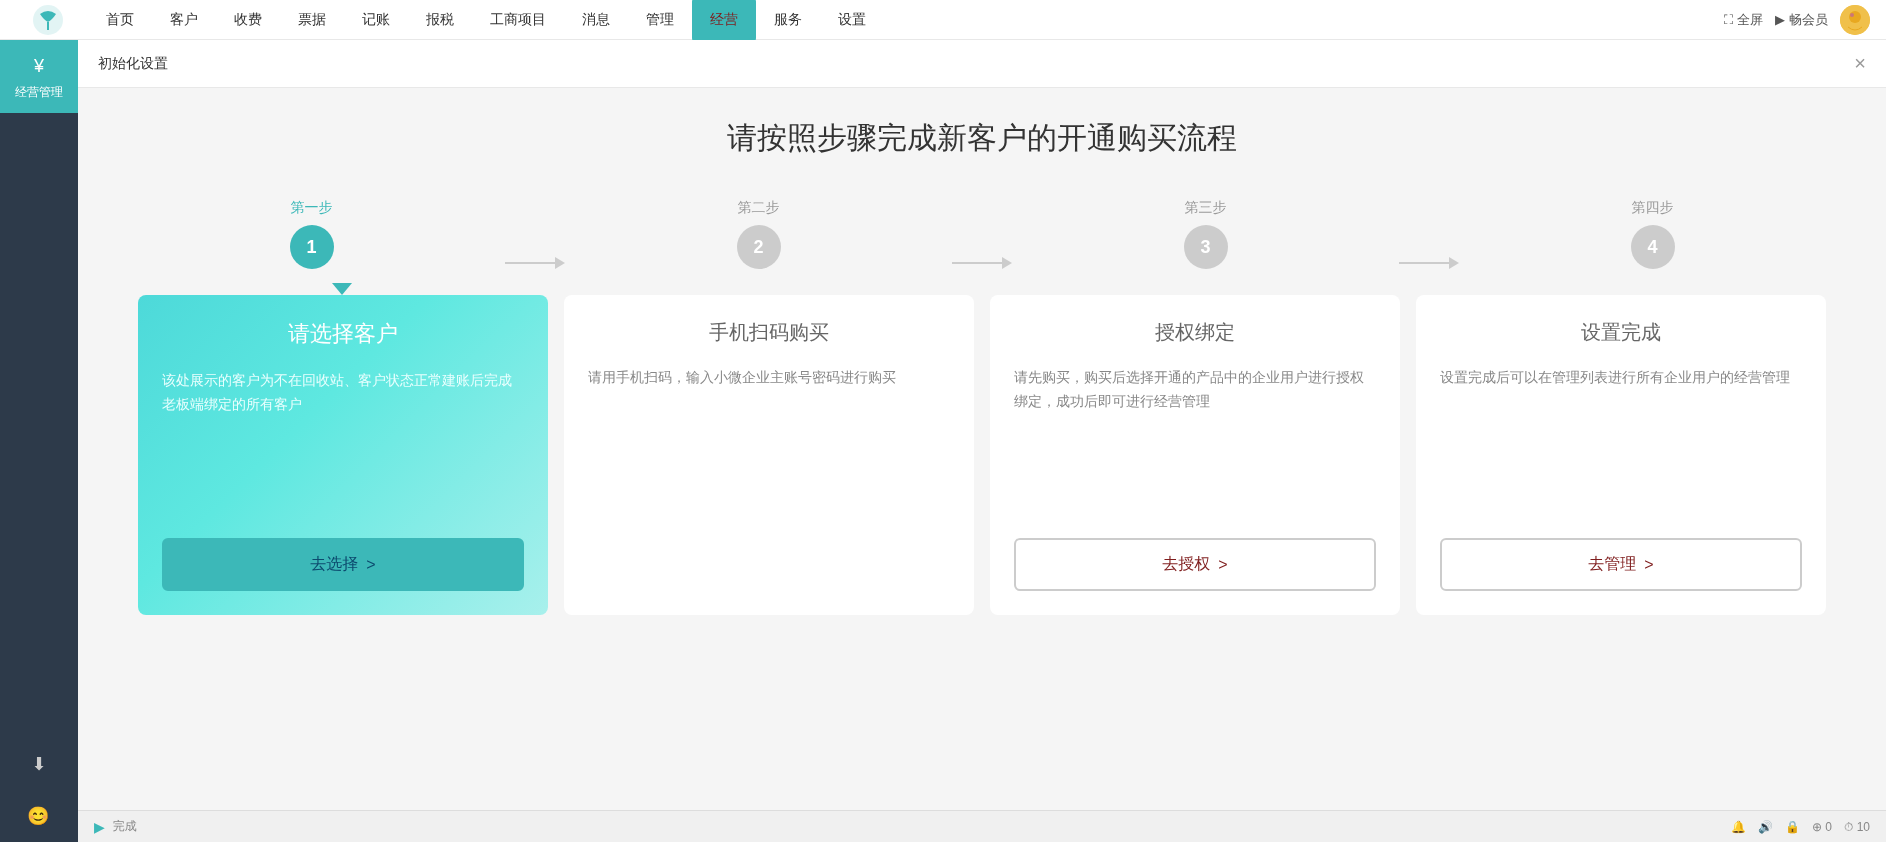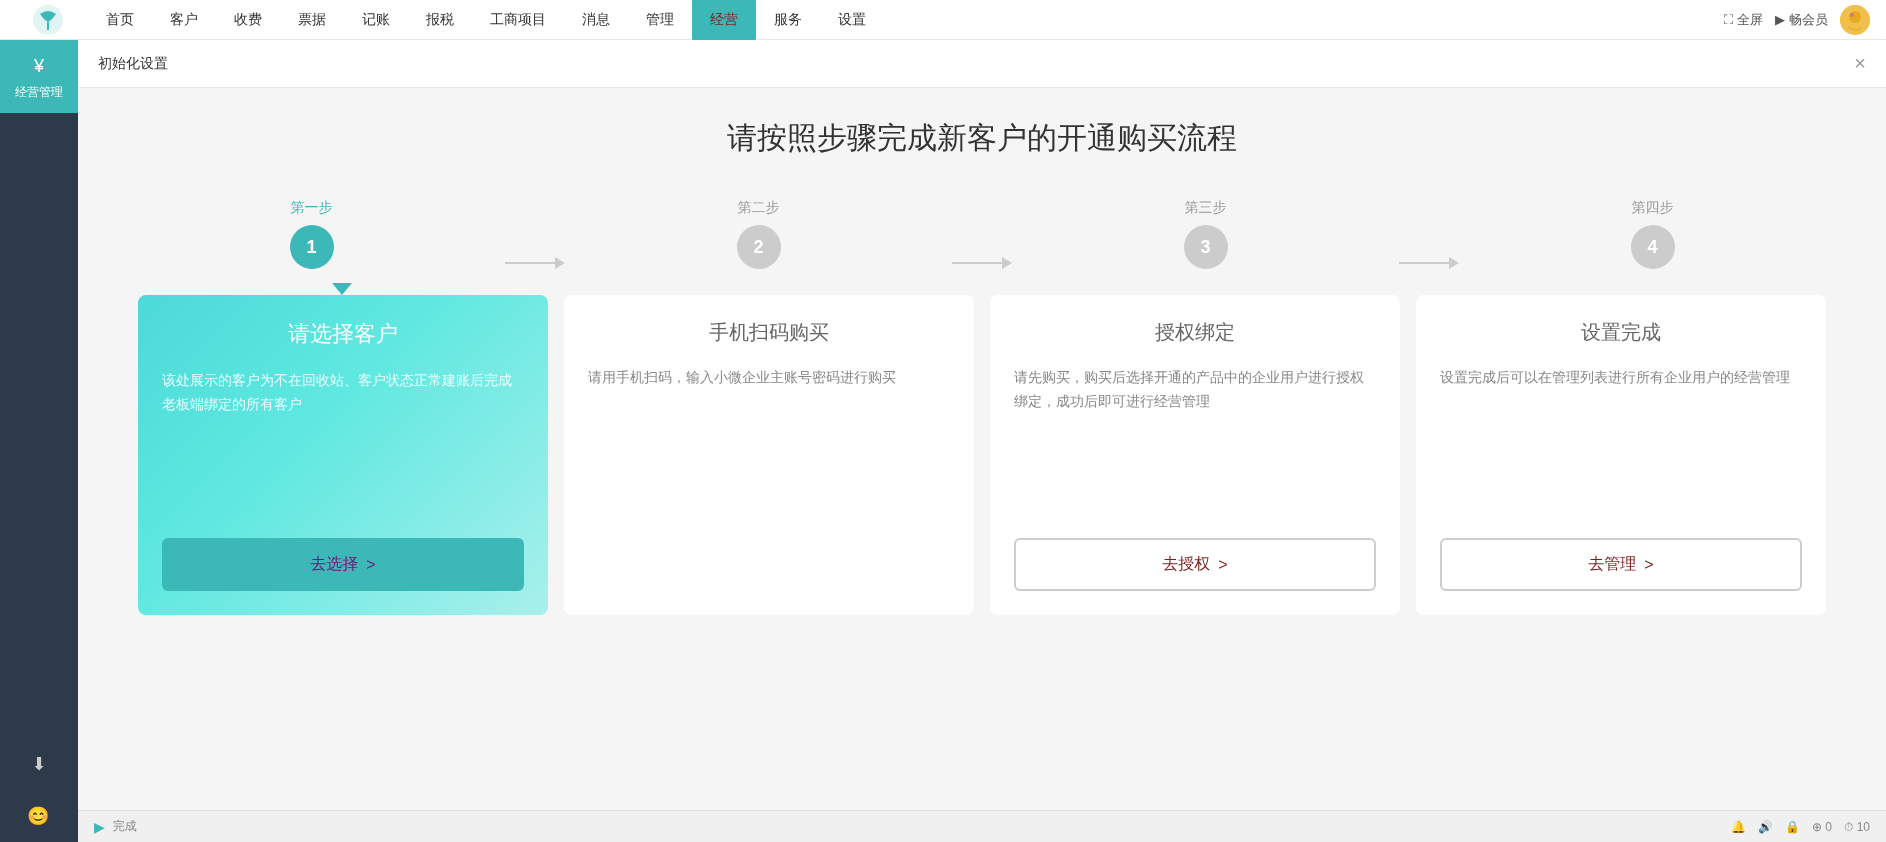--- a/index.html
+++ b/index.html
@@ -231,21 +231,21 @@
       font-size: 16px;
       text-align: center;
       cursor: pointer;
       display: flex;
       align-items: center;
       justify-content: center;
       gap: 8px;
     }
     .step-card.active-card .card-btn {
       background: #3cb8b8;
-      color: #701a75;
+      color: #0c4a6e;
       border-color: #3cb8b8;
     }
     .card-btn-disabled {
       border-color: #ccc;
       color: #7f1d1d;
       cursor: default;
       border-radius: 6px;
     }
 
     

